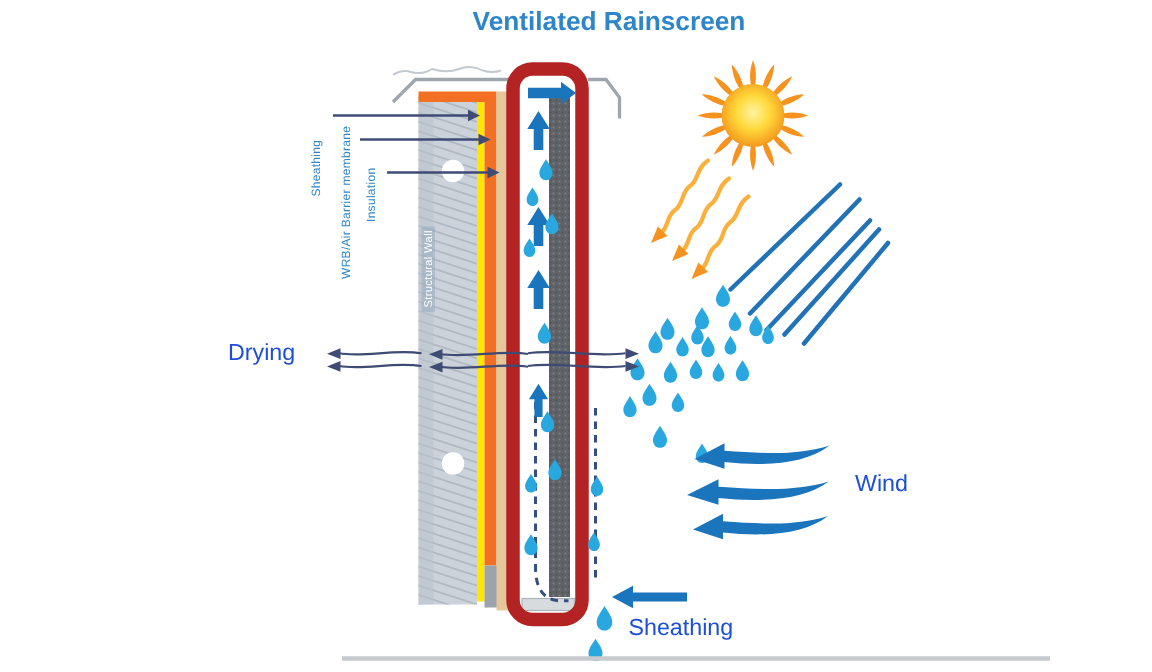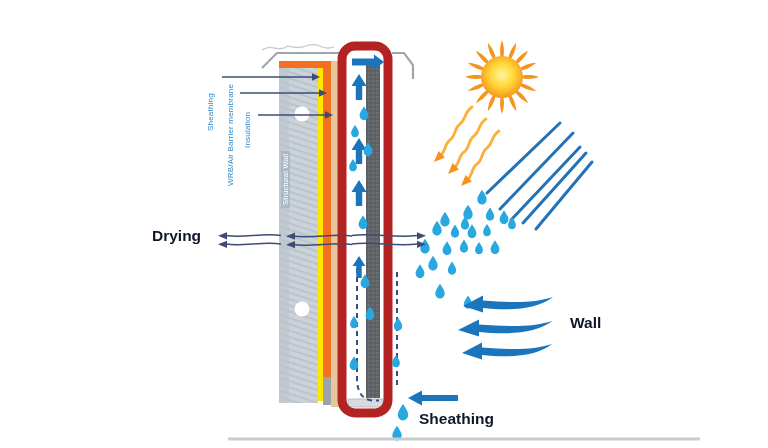--- a/index.html
+++ b/index.html
@@ -1,19 +1,19 @@
 <!DOCTYPE html>
 <html><head>
 <meta charset="utf-8">
 <style>
   html,body{margin:0;padding:0;background:#fff;}
   #stage{position:relative;width:768px;height:448px;background:#fff;overflow:hidden;
          font-family:"Liberation Sans",sans-serif;}
   #art{position:absolute;left:0;top:0;}
-  .lbl{position:absolute;color:#0f172a;font-weight:bold;white-space:nowrap;}
+  .lbl{position:absolute;color:#1d4ed8;font-weight:normal;white-space:nowrap;}
   .lbl.big{font-size:15.5px;}
   .title{position:absolute;left:296px;top:4px;width:220px;text-align:center;
          color:#2E86C8;font-weight:bold;font-size:17.5px;white-space:nowrap;}
   .rot{position:absolute;transform-origin:0 0;transform:rotate(-90deg);
        font-size:8px;color:#2E86C8;white-space:nowrap;letter-spacing:.2px;}
   .rot.onwall{color:#fff;background:rgba(141,166,188,.45);padding:0 3px;font-size:7.5px;}
 </style>
 </head>
 <body>
 
@@ -197,21 +197,22 @@
   </g>
   <g fill="#3E4B74">
     <path d="M320,77 L312,73.2 L312,80.8 Z"></path>
     <path d="M327,93 L319,89.2 L319,96.8 Z"></path>
     <path d="M333,115 L325,111.2 L325,118.8 Z"></path>
   </g>
 
   <path d="M228,439 H700" stroke="#C7CBCF" stroke-width="3"></path>
 </svg>
 
+  <div class="title">Ventilated Rainscreen</div>
   <div class="lbl big" style="left:152px;top:227px;">Drying</div>
-  <div class="lbl big" style="left:570px;top:314px;">Wall</div>
+  <div class="lbl big" style="left:570px;top:314px;">Wind</div>
   <div class="lbl big" style="left:419px;top:410px;">Sheathing</div>
 
   <div class="rot" style="left:206px;top:131px;">Sheathing</div>
   <div class="rot" style="left:226px;top:186px;">WRB/Air Barrier membrane</div>
   <div class="rot" style="left:243px;top:148px;">Insulation</div>
   <div class="rot onwall" style="left:281px;top:208px;">Structural Wall</div>
 </div>
 
 </body></html>

